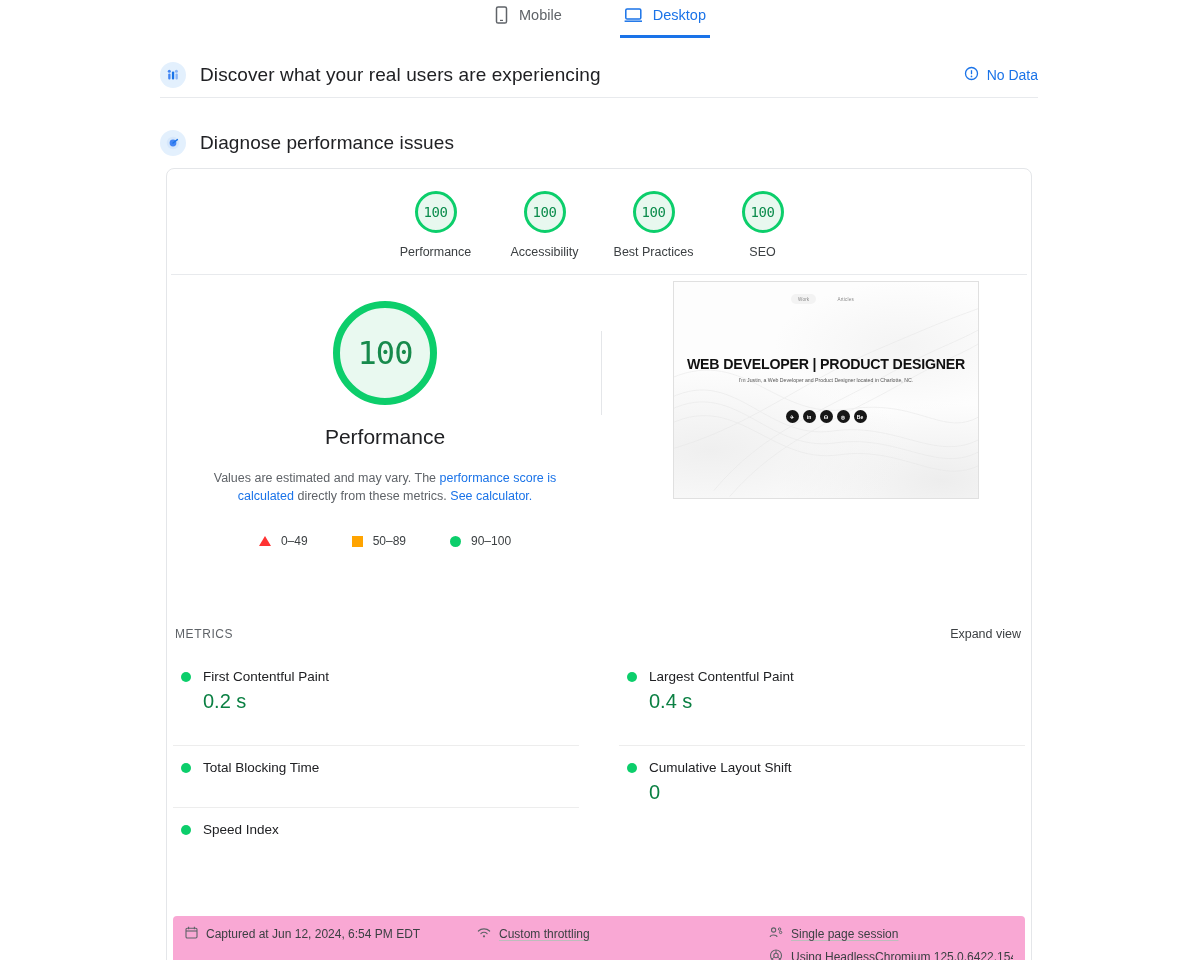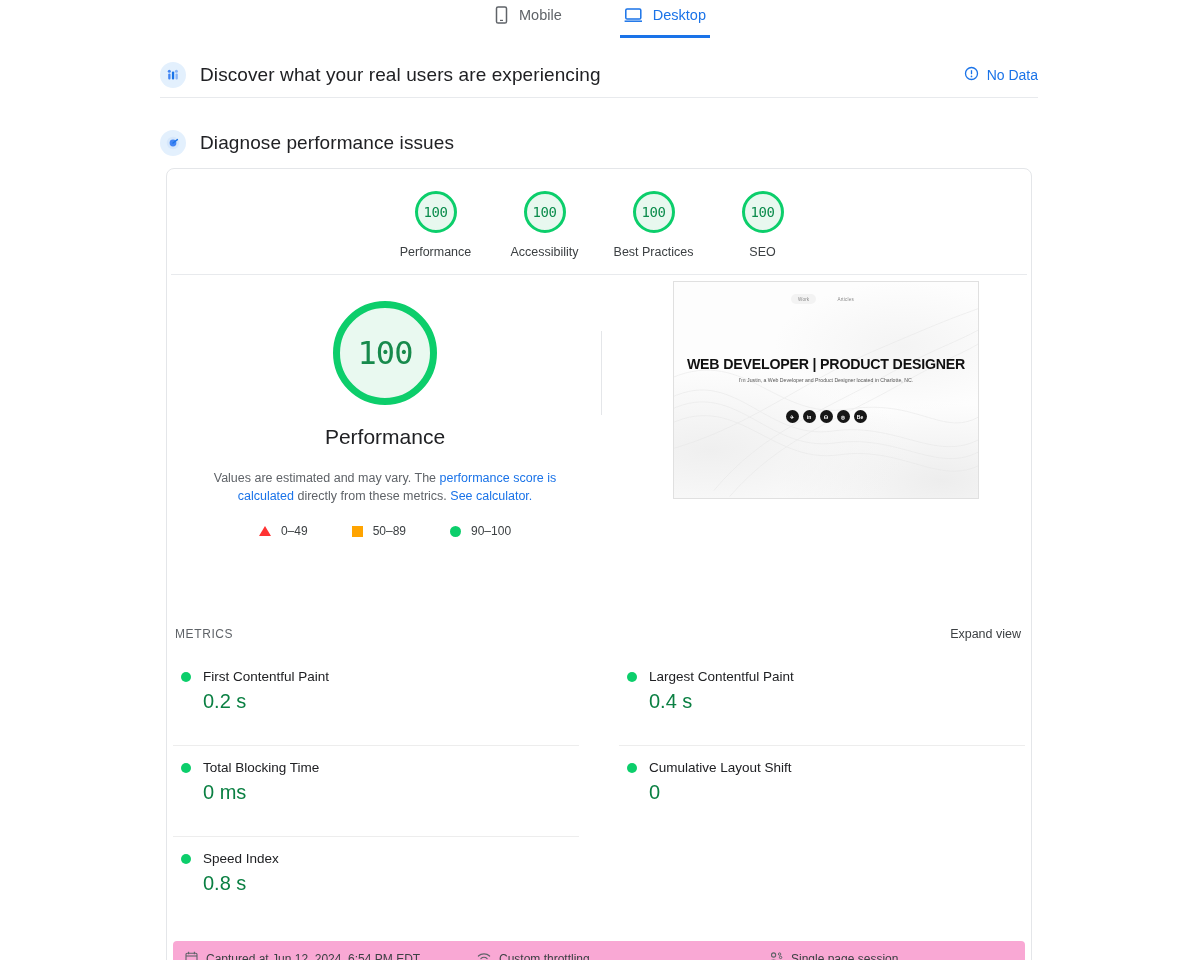--- a/index.html
+++ b/index.html
@@ -73,21 +73,21 @@
     display: flex; align-items: center; justify-content: center;
     font-family: "DejaVu Sans Mono", monospace;
     font-size: 32px; color: #178a4c; letter-spacing: -1px;
   }
   .big-title { margin-top: 20px; font-size: 21px; color: #202124; font-weight: 400; }
   .note {
     margin-top: 20px; width: 364px; text-align: center;
     font-size: 12.5px; line-height: 18px; color: #5f6368;
   }
   .note a { color: #1a73e8; text-decoration: none; }
-  .legend { margin-top: 19px; display: flex; align-items: center; gap: 44px; }
+  .legend { margin-top: 29px; display: flex; align-items: center; gap: 44px; }
   .lg { display: flex; align-items: center; gap: 10px; font-size: 12px; color: #3c4043; }
   .tri { width: 0; height: 0; border-left: 6px solid transparent; border-right: 6px solid transparent;
          border-bottom: 10px solid #f33; }
   .sq { width: 11px; height: 11px; background: #ffa400; }
   .ci { width: 11px; height: 11px; border-radius: 50%; background: #0cce6b; }
   .vdiv { position: absolute; left: 434px; top: 56px; width: 1px; height: 84px; background: #e4e6e9; }
 
   
   .thumb {
     position: absolute; left: 506px; top: 6px; width: 306px; height: 218px;
@@ -299,28 +299,26 @@
               <span class="dot"></span>
               <span>First Contentful Paint</span>
             </div>
           <div class="mvalue">0.2 s</div>
         </div>
         <div class="mrow">
           <div class="mlabel">
               <span class="dot"></span>
               <span>Total Blocking Time</span>
             </div>
-          <div class="mvalue">0 ms</div>
         </div>
         <div class="mrow last">
           <div class="mlabel">
               <span class="dot"></span>
               <span>Speed Index</span>
             </div>
-          <div class="mvalue">0.8 s</div>
         </div>
       </div>
       <div class="mcol right">
         <div class="mrow">
           <div class="mlabel">
               <span class="dot"></span>
               <span>Largest Contentful Paint</span>
             </div>
           <div class="mvalue">0.4 s</div>
         </div>

